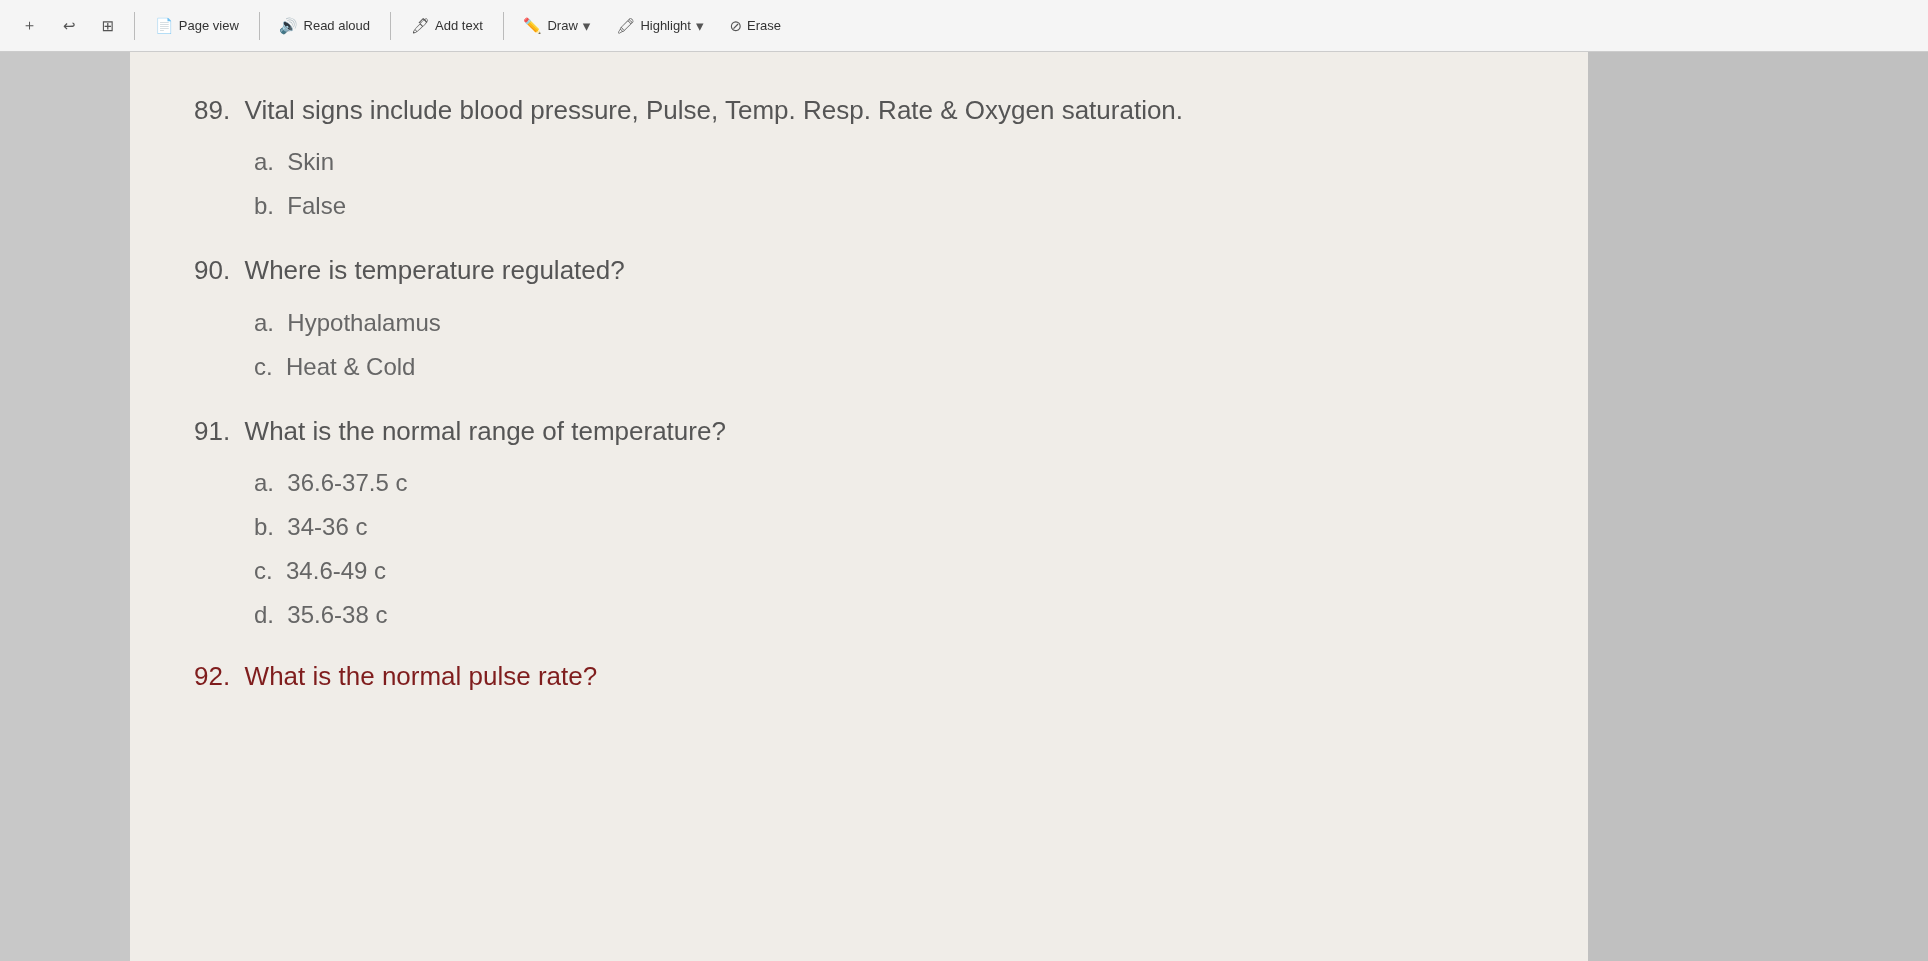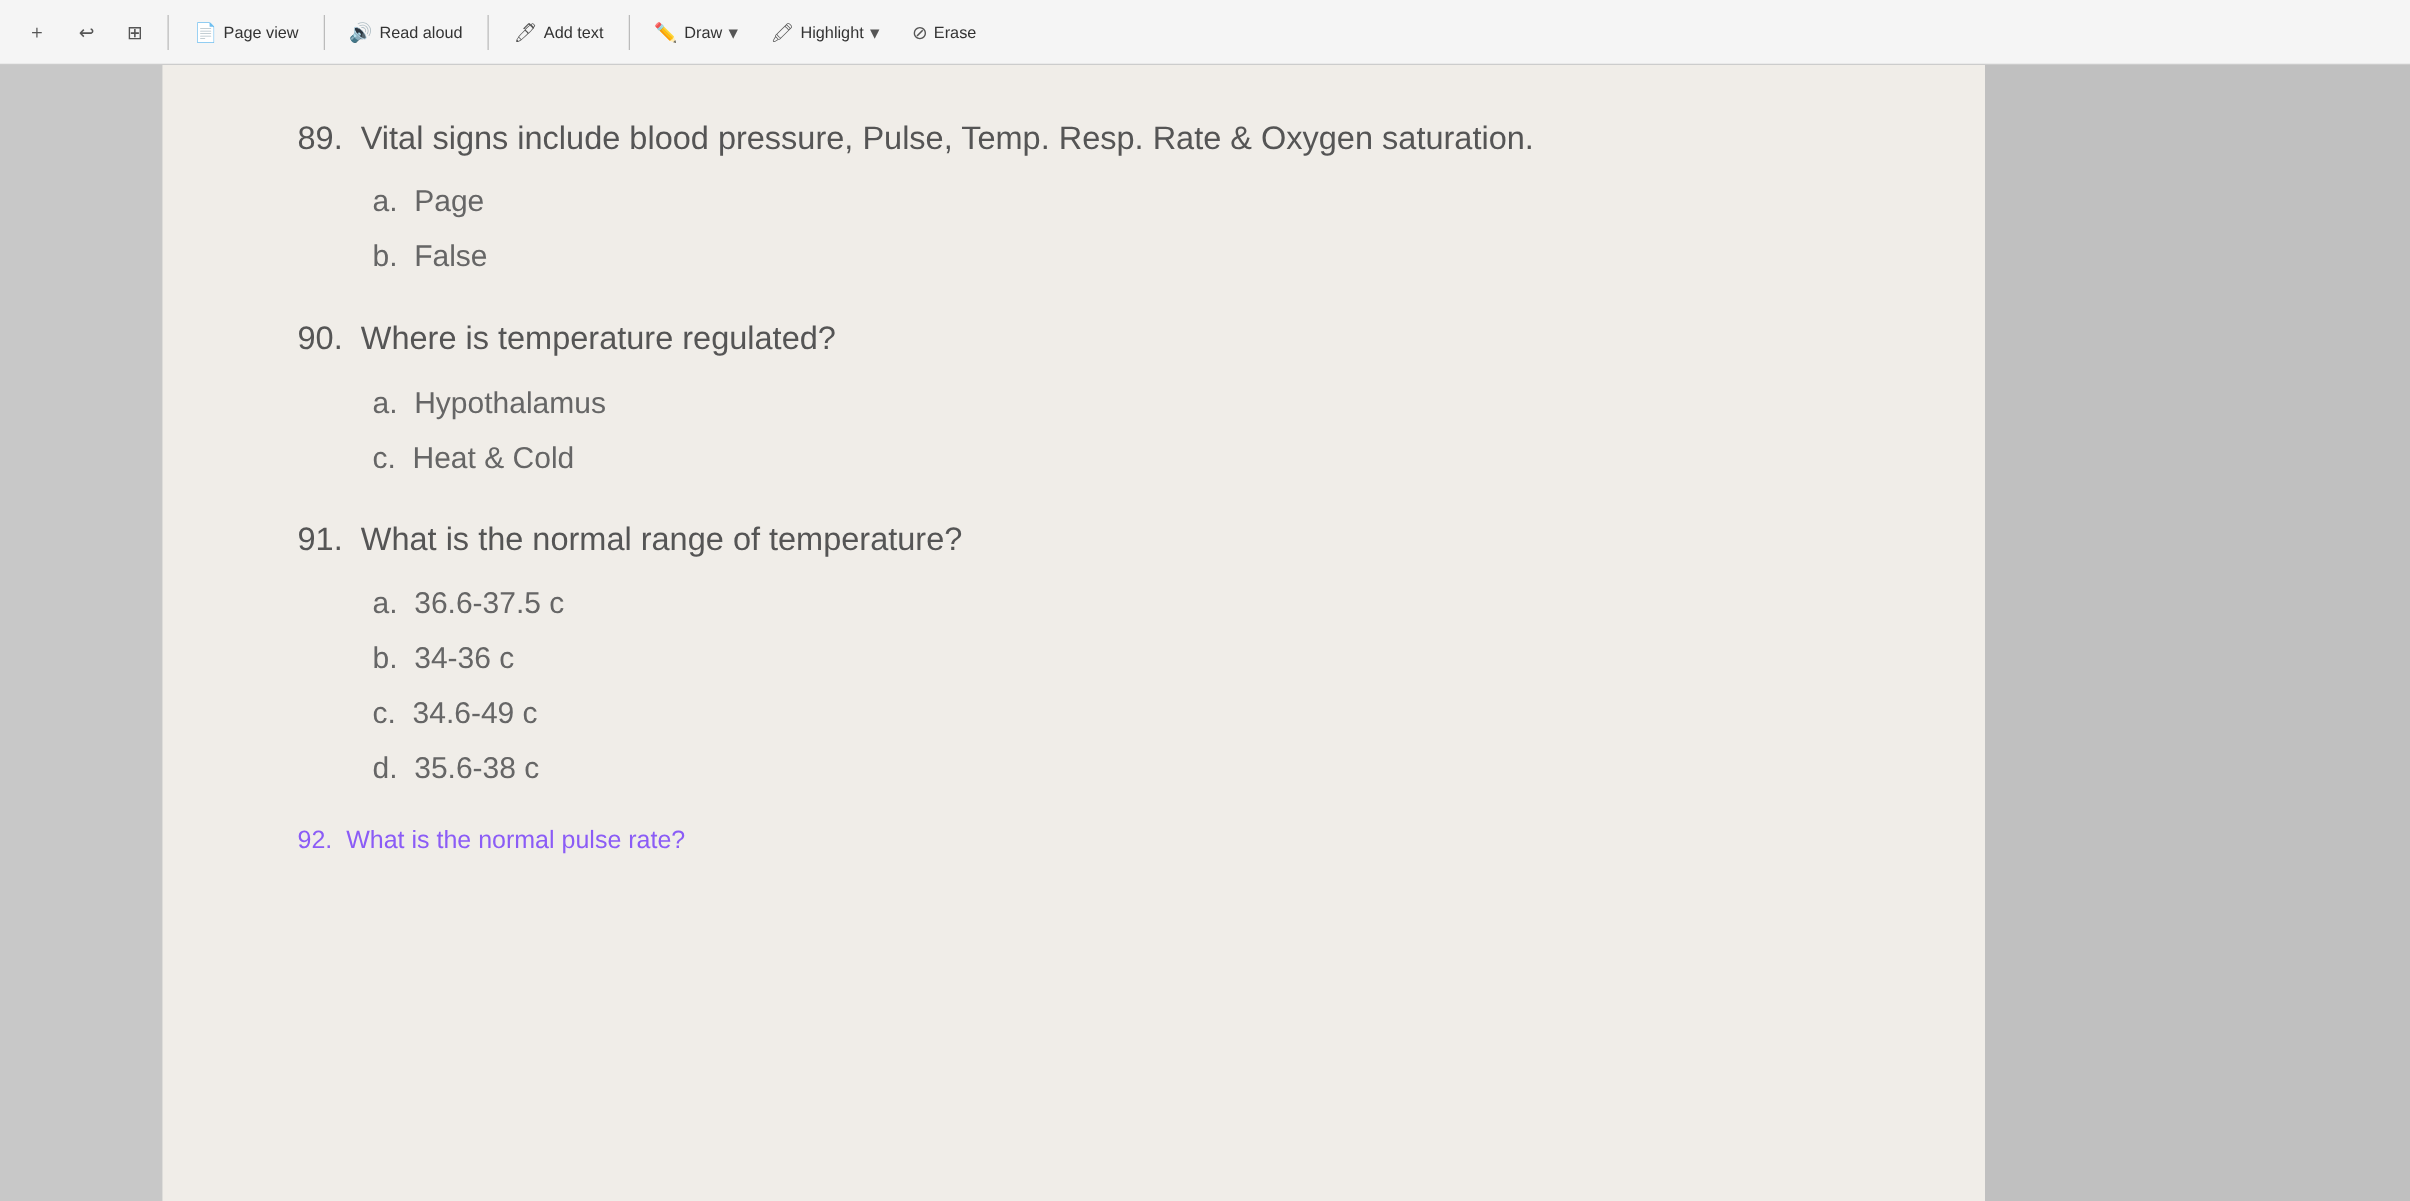--- a/index.html
+++ b/index.html
@@ -82,21 +82,21 @@
     }
 
     
     .main-content {
       position: absolute;
       top: 52px;
       left: 130px;
       width: calc(1928px - 130px - 340px);
       height: 909px;
       background: #f0ede8;
-      padding: 40px 60px 40px 108px;
+      padding: 40px 60px 40px 64px;
       overflow-y: auto;
     }
 
     .question-block {
       margin-bottom: 28px;
     }
 
     .question-text {
       font-size: 26px;
       color: #555;
@@ -111,22 +111,22 @@
     }
 
     .answer-item {
       font-size: 24px;
       color: #666;
       margin-bottom: 8px;
       line-height: 1.5;
     }
 
     .question-92 {
-      font-size: 20px;
-      color: #8b5cf6;
+      font-size: 26px;
+      color: #7f1d1d;
       margin-top: 20px;
     }
   </style>
 </head>
 <body>
 
 <div class="toolbar">
 
   <button class="toolbar-btn">
     <span class="toolbar-icon">＋</span>
@@ -188,21 +188,21 @@
 <div class="main-content">
 
   <div class="question-block">
     <div class="question-text">
       <span>89.</span>&nbsp;
       <span>Vital signs include blood pressure, Pulse, Temp. Resp. Rate &amp; Oxygen saturation.</span>
     </div>
     <ul class="answer-list">
       <li class="answer-item">
         <span>a.</span>&nbsp;
-        <span>Page</span>
+        <span>Skin</span>
       </li>
       <li class="answer-item">
         <span>b.</span>&nbsp;
         <span>False</span>
       </li>
     </ul>
   </div>
 
   <div class="question-block">
     <div class="question-text">

